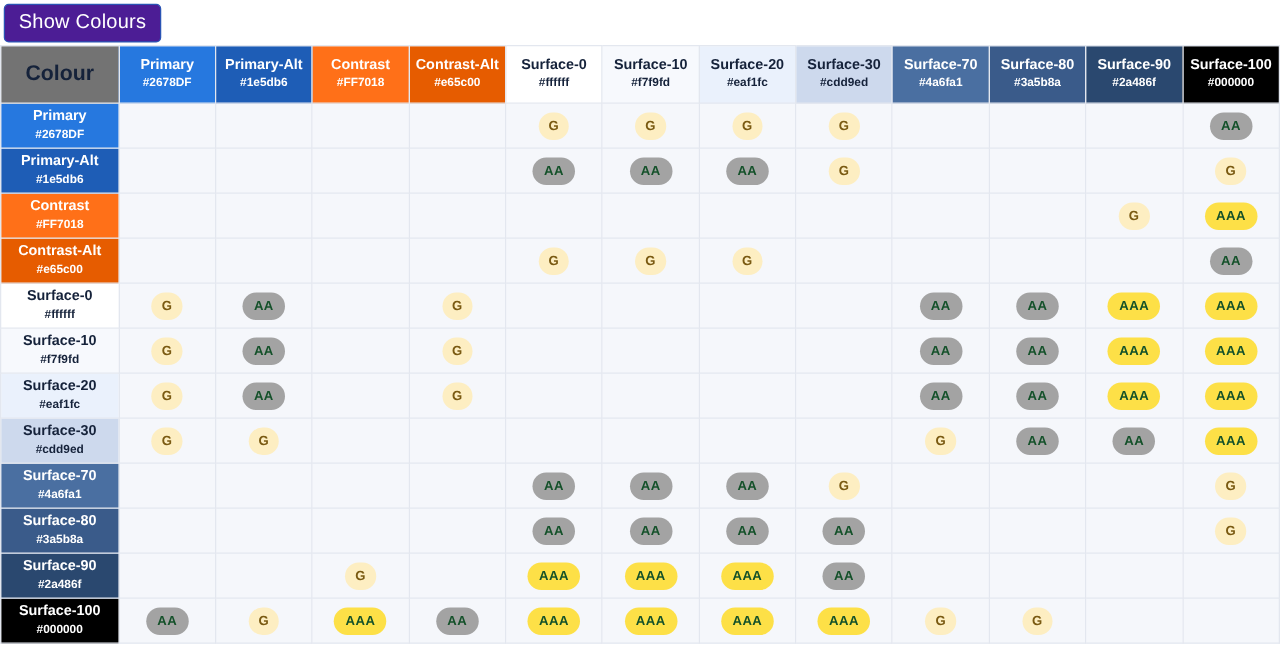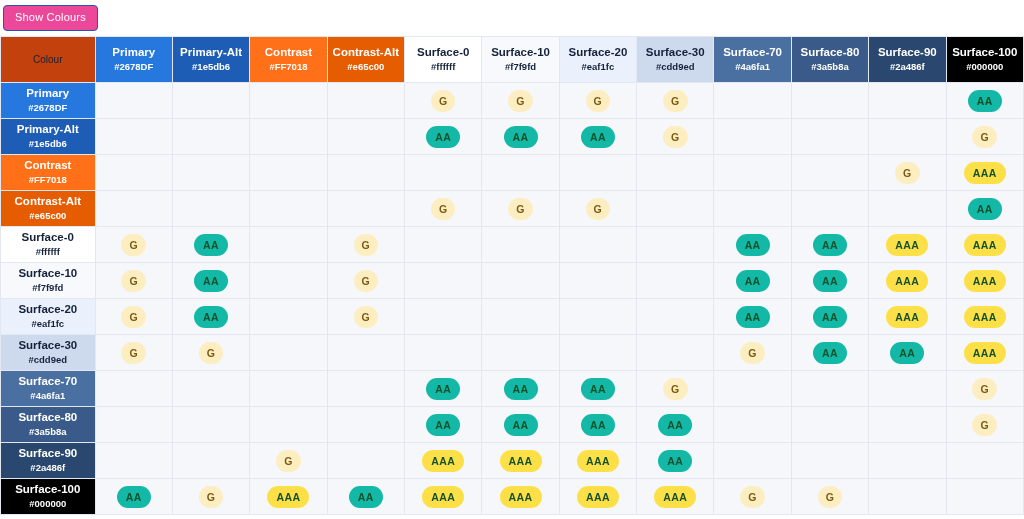--- a/index.html
+++ b/index.html
@@ -16,25 +16,25 @@
 
   #toolbar {
     height: 36px;
     display: flex;
     align-items: center;
     padding-left: 3px;
     box-sizing: border-box;
   }
 
   #show-colours-btn {
-    background: #ec4899;
+    background: #4c1d95;
     color: #ffffff;
     border: 1px solid #2a54b4;
     border-radius: 4px;
-    font-size: 11px;
+    font-size: 16px;
     font-family: "Liberation Sans", sans-serif;
     padding: 6px 11px 7px 11px;
     line-height: 1;
     cursor: pointer;
     letter-spacing: 0.2px;
   }
 
   #matrix {
     border-collapse: collapse;
     table-layout: fixed;
@@ -67,24 +67,24 @@
     font-weight: bold;
   }
   thead th .hex {
     display: block;
     font-size: 9.5px;
     font-weight: bold;
     margin-top: 1px;
   }
 
   th.corner {
-    background: #c2410c;
+    background: #737373;
     color: #15223a;
-    font-size: 10px;
-    font-weight: normal;
+    font-size: 17px;
+    font-weight: bold;
   }
 
   tbody tr { height: 36px; }
 
   tbody th.rowhead {
     height: 36px;
     font-size: 11.5px;
     font-weight: bold;
     line-height: 1.35;
     text-align: center;
@@ -119,21 +119,21 @@
     letter-spacing: 0.4px;
     box-sizing: border-box;
   }
   .badge.g {
     background: #fdeec2;
     color: #7a5a12;
     padding: 0 8px;
     min-width: 22px;
   }
   .badge.aa {
-    background: #14b8a6;
+    background: #a3a3a3;
     color: #14512a;
   }
   .badge.aaa {
     background: #fde047;
     color: #14512a;
   }
 </style>
 </head>
 <body>
 

